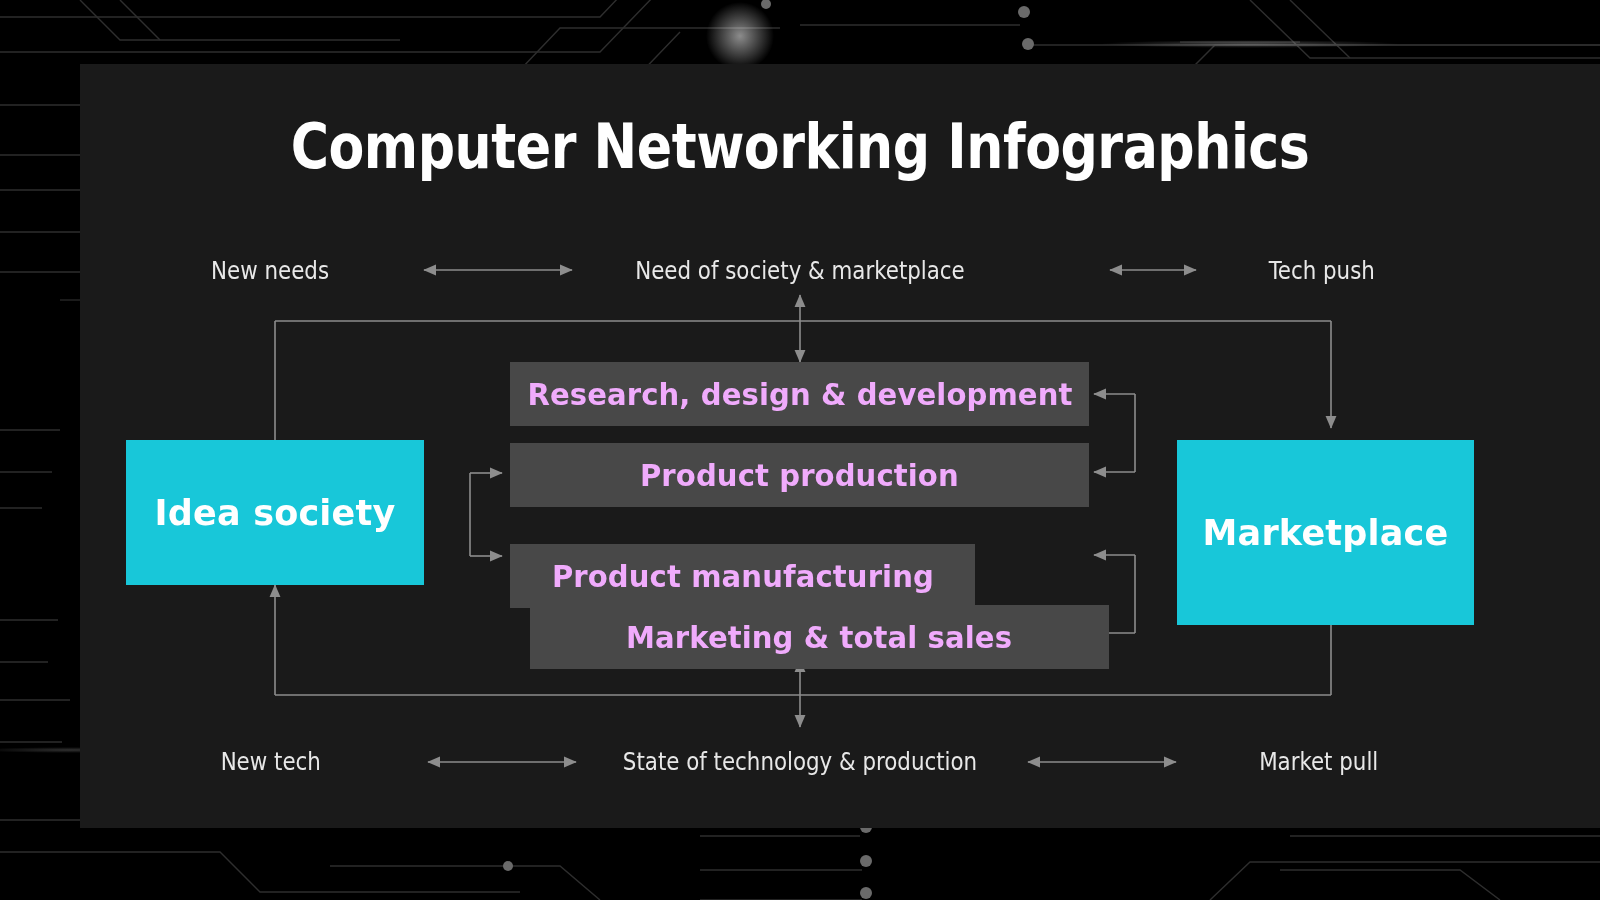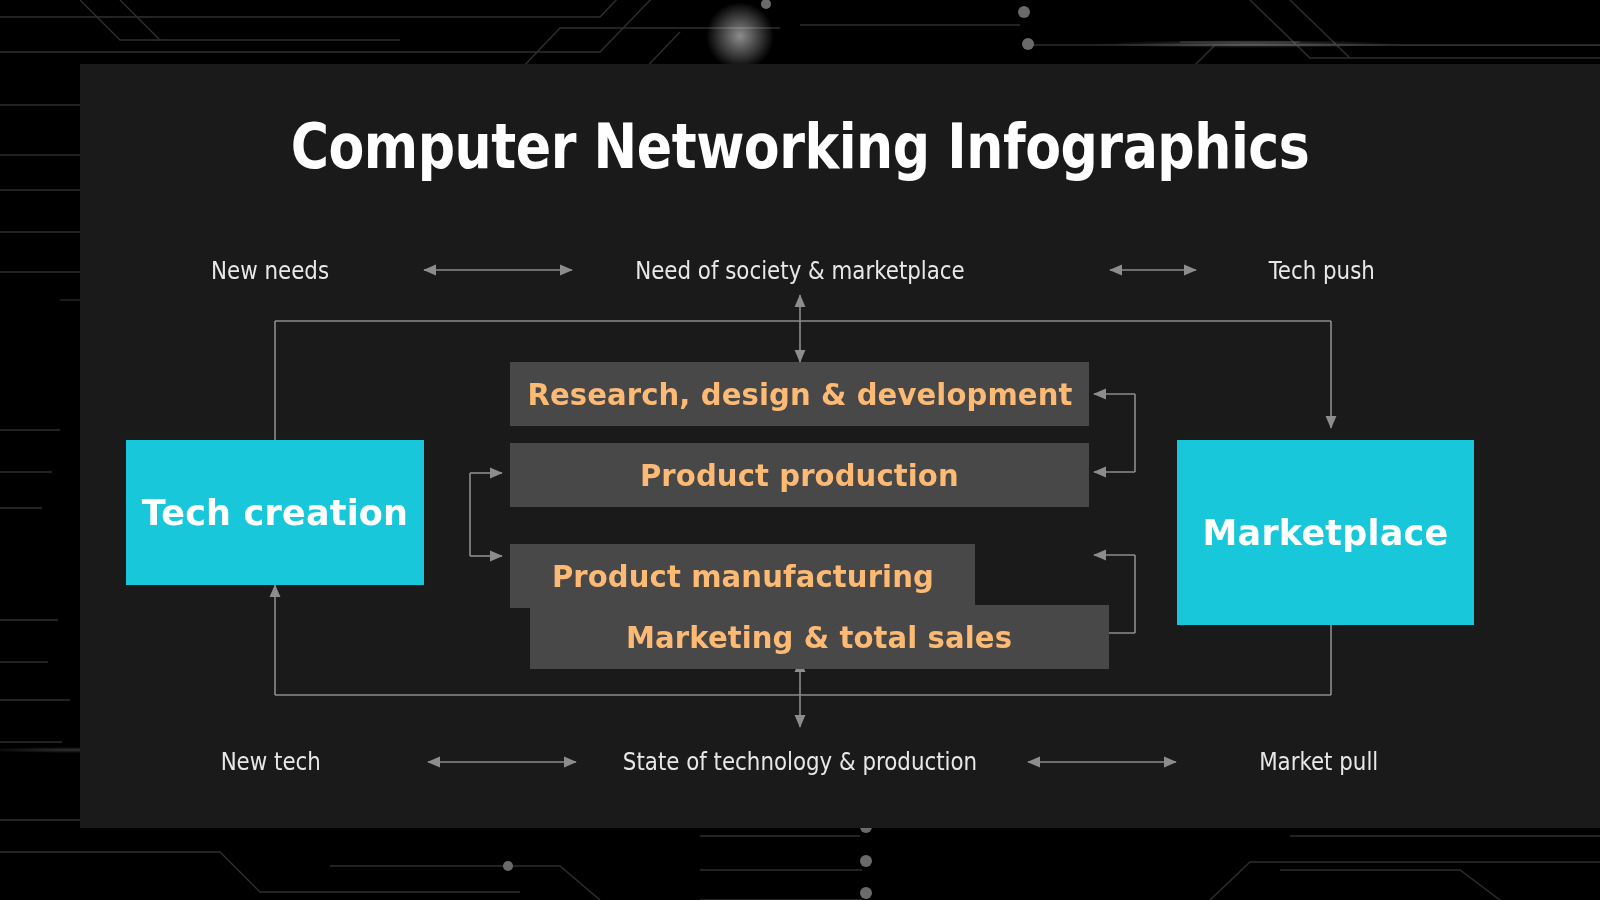--- a/index.html
+++ b/index.html
@@ -92,21 +92,21 @@
     white-space: nowrap;
   }
 
   
   .gray-box {
     position: absolute;
     display: flex;
     align-items: center;
     justify-content: center;
     background: #484848;
-    color: #fdba74;
+    color: #f0abfc;
     font-size: 30px;
     font-weight: 700;
     letter-spacing: 0.1px;
     font-family: "DejaVu Sans", "Liberation Sans", sans-serif;
     white-space: nowrap;
   }
   .gray-box .inner { transform: scaleX(0.97); }
 </style>
 </head>
 <body>
@@ -242,21 +242,21 @@
 
   <div class="caption" style="left:1266px; top:256px;">Tech push</div>
 
   <div class="caption" style="left:218px; top:747px;">New tech</div>
 
   <div class="caption center" style="left:800px; top:747px;">State of technology &amp; production</div>
 
   <div class="caption" style="left:1256px; top:747px;">Market pull</div>
 
   <div class="cyan-box" style="left:126px; top:440px; width:298px; height:145px;">
-    <span>Tech creation</span>
+    <span>Idea society</span>
   </div>
 
   <div class="cyan-box" style="left:1177px; top:440px; width:297px; height:185px;">
     <span>Marketplace</span>
   </div>
 
   <div class="gray-box" style="left:510px; top:362px; width:579px; height:64px;">
     <span class="inner">Research, design &amp; development</span>
   </div>
 

